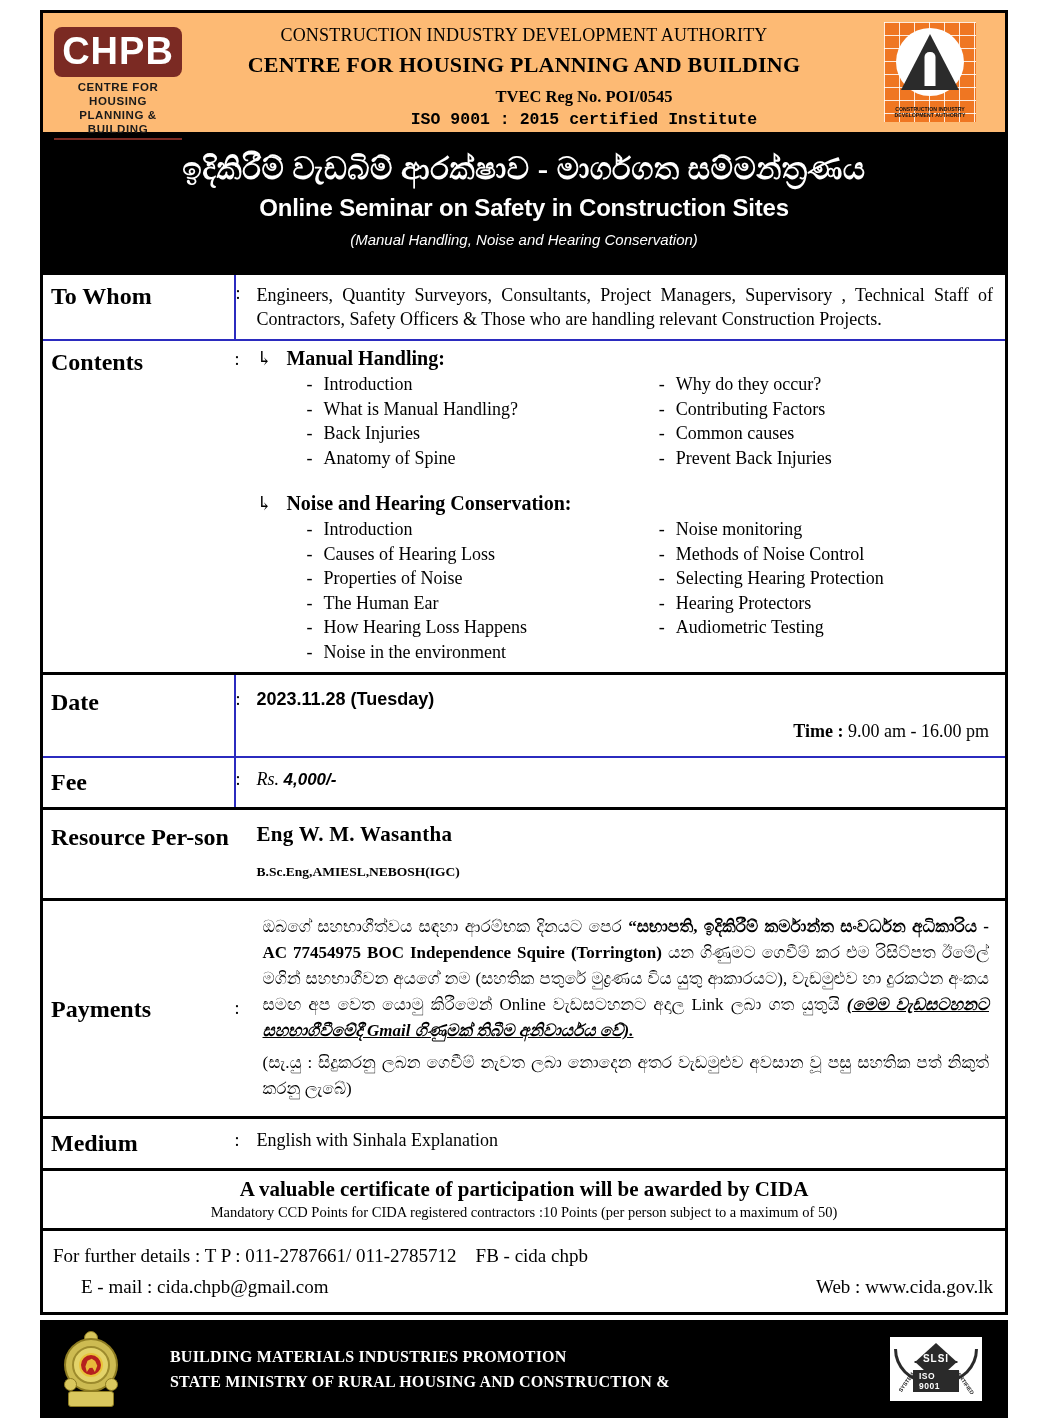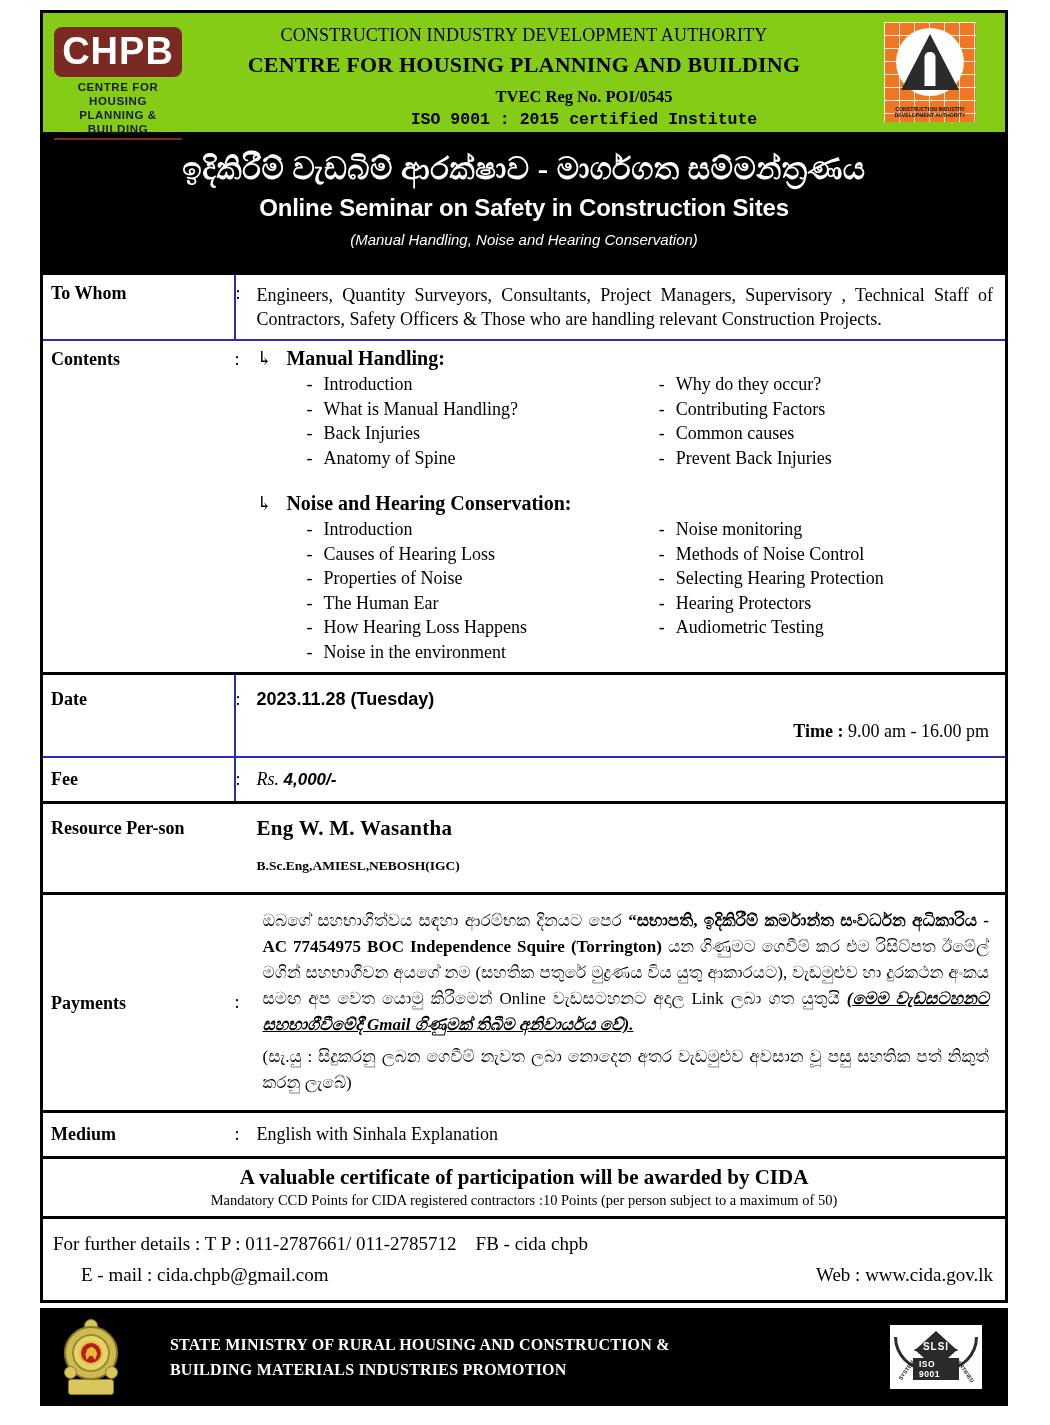--- a/index.html
+++ b/index.html
@@ -24,21 +24,21 @@
     box-sizing: border-box;
   }
 
   
   .header {
     border: 3px solid #000;
     height: 125px;
     box-sizing: border-box;
     display: flex;
     align-items: stretch;
-    background: #84cc16;
+    background: #fdba74;
     position: relative;
   }
   .logo-left {
     width: 150px;
     display: flex;
     align-items: flex-start;
     justify-content: center;
     padding-top: 14px;
   }
   .chpb-logo { width: 128px; }
@@ -195,21 +195,21 @@
     table-layout: fixed;
     border: 3px solid #000;
     border-top: none;
   }
   .tbl td {
     vertical-align: top;
     padding: 0;
   }
   .lbl {
     width: 193px;
-    font-size: 18px;
+    font-size: 24px;
     font-weight: 700;
     padding: 8px 0 6px 8px !important;
     box-sizing: border-box;
   }
   .colon {
     width: 22px;
     font-size: 18px;
     text-align: left;
     padding-top: 8px !important;
   }
@@ -671,22 +671,22 @@
       <div class="emb-top"></div>
       <div class="emb-outer"></div>
       <div class="emb-mid"></div>
       <div class="emb-core"></div>
       <div class="emb-lion"></div>
       <div class="emb-ftl"></div>
       <div class="emb-ftr"></div>
       <div class="emb-base"></div>
     </div>
     <div class="ministry">
+      <div>BUILDING MATERIALS INDUSTRIES PROMOTION</div>
       <div>STATE MINISTRY OF RURAL HOUSING AND CONSTRUCTION &amp;</div>
-      <div>BUILDING MATERIALS INDUSTRIES PROMOTION</div>
     </div>
     <div class="slsi">
       <div class="slsi-d"></div>
       <div class="slsi-d2"></div>
       <div class="slsi-wings"></div>
       <div class="slsi-txt">SLSI</div>
       <div class="slsi-sys">SYSTEM</div>
       <div class="slsi-cert">CERTIFIED</div>
       <div class="slsi-iso">ISO 9001</div>
     </div>

